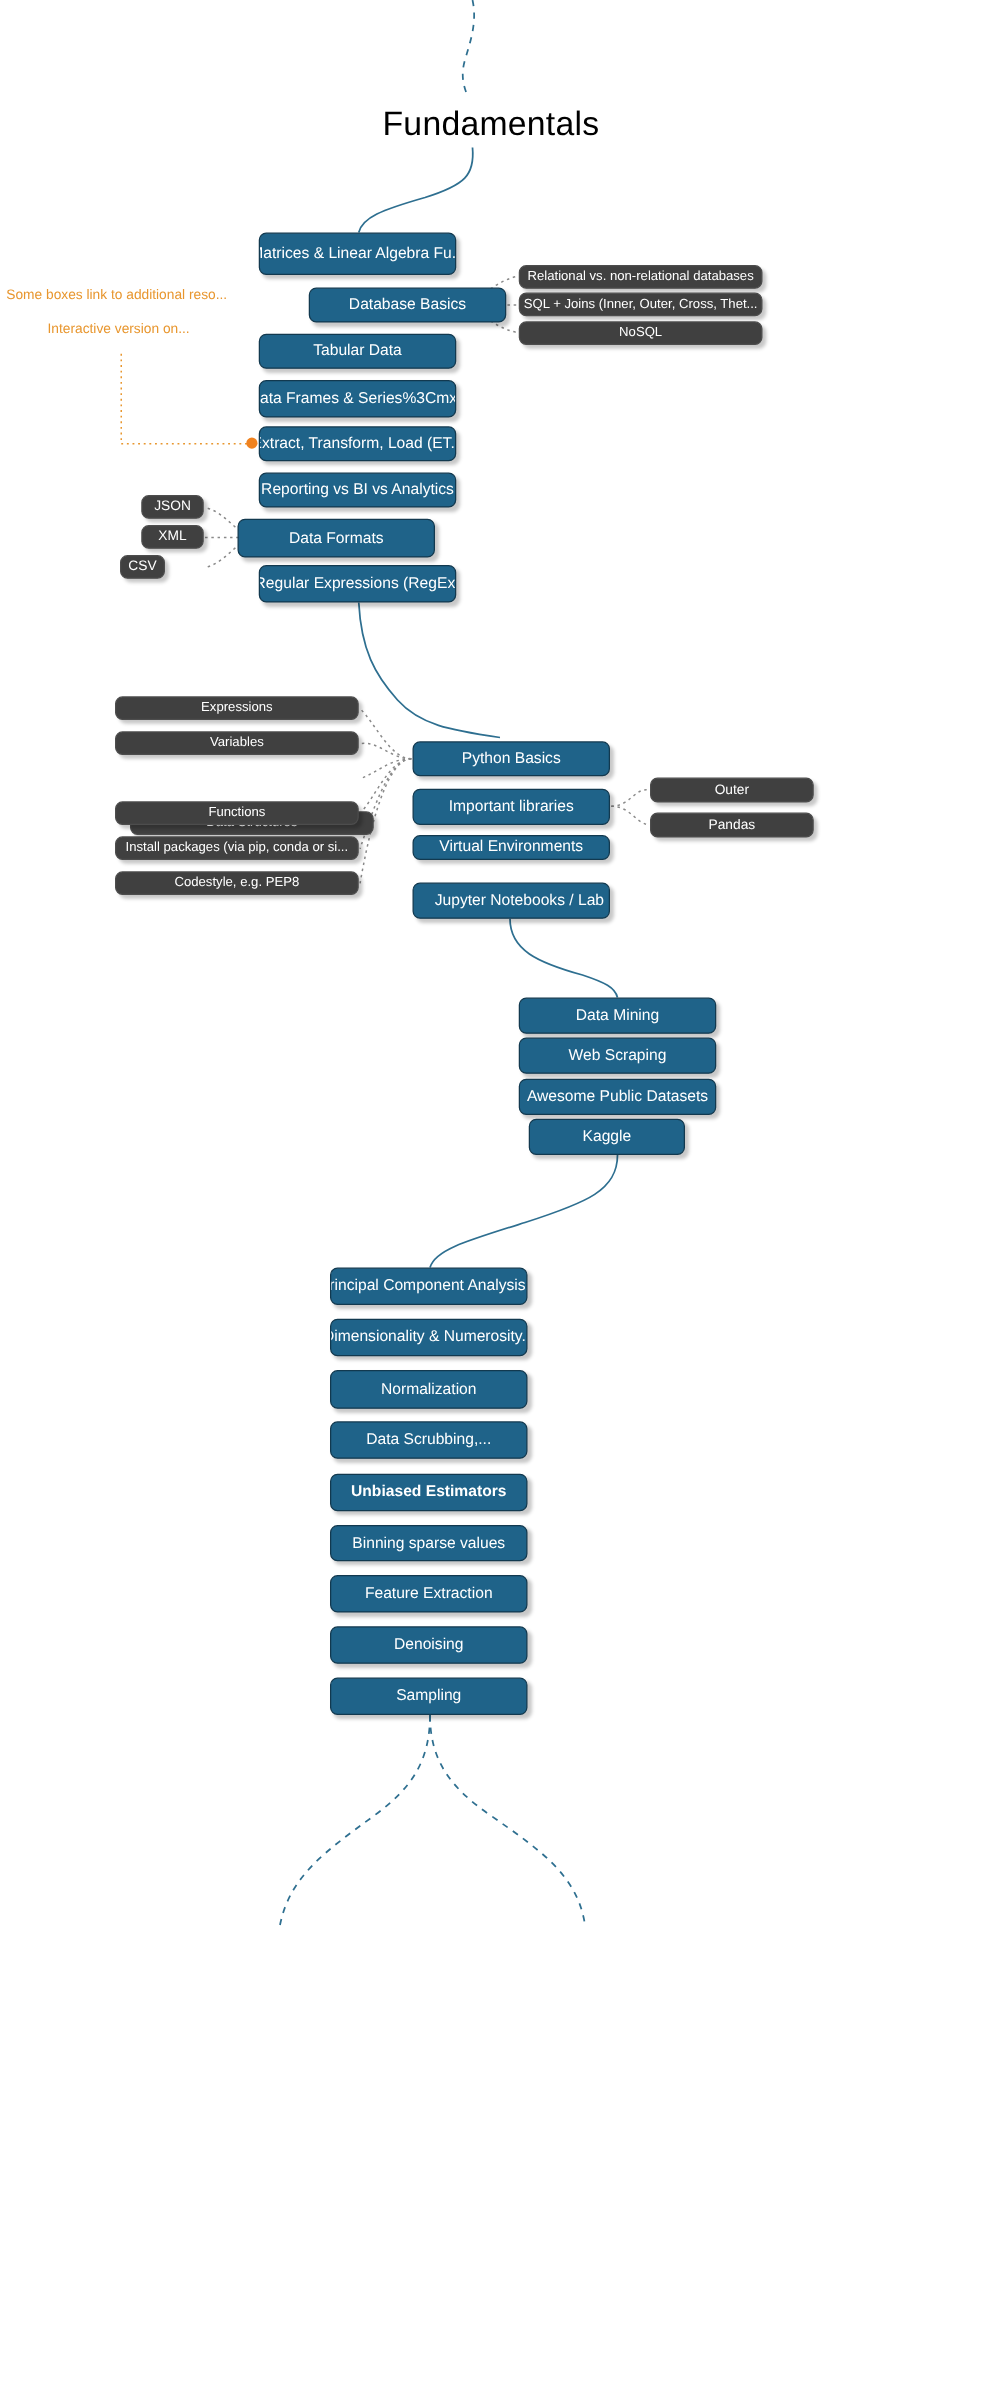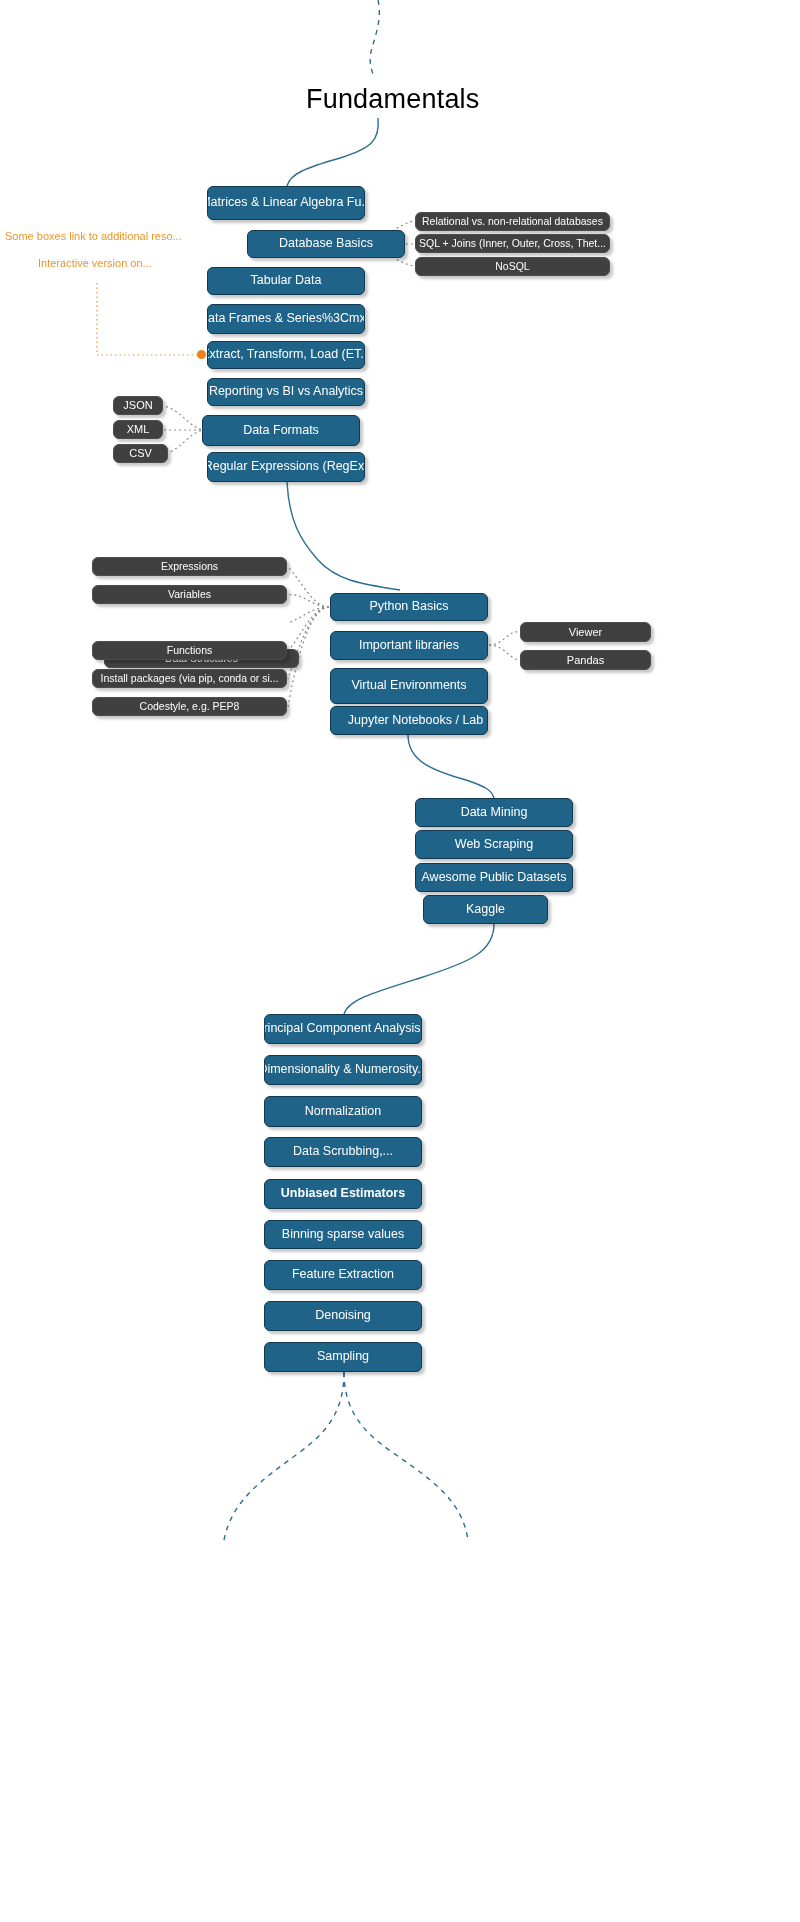--- a/index.html
+++ b/index.html
@@ -123,44 +123,44 @@
   <div class="note" style="left:38px; top:257px;">Interactive version on...</div>
 
   <div class="dot" style="left:197px; top:350px;"></div>
 
   <div class="node blue" style="left:207px; top:186px; width:158px; height:34px;">Matrices &amp; Linear Algebra Fu...</div>
   <div class="node blue" style="left:207px; top:230px; width:158px; height:28px;margin-left:40px;">Database Basics</div>
   <div class="node blue" style="left:207px; top:267px; width:158px; height:28px;">Tabular Data</div>
   <div class="node blue clip-left" style="left:207px; top:304px; width:158px; height:30px;">ata Frames &amp; Series%3CmxGra</div>
   <div class="node blue" style="left:207px; top:341px; width:158px; height:28px;">Extract, Transform, Load (ET...</div>
   <div class="node blue" style="left:207px; top:378px; width:158px; height:28px;">Reporting vs BI vs Analytics</div>
-  <div class="node blue" style="left:202px; top:415px; width:158px; height:31px;">Data Formats</div>
+  <div class="node blue" style="left:190px; top:415px; width:158px; height:31px;">Data Formats</div>
   <div class="node blue" style="left:207px; top:452px; width:158px; height:30px;">Regular Expressions (RegEx)</div>
 
   <div class="node gray small" style="left:415px; top:212px; width:195px; height:19px;">Relational vs. non-relational databases</div>
   <div class="node gray small" style="left:415px; top:234px; width:195px; height:19px;">SQL + Joins (Inner, Outer, Cross, Thet...</div>
   <div class="node gray small" style="left:415px; top:257px; width:195px; height:19px;">NoSQL</div>
 
   <div class="node gray" style="left:113px; top:396px; width:50px; height:19px;">JSON</div>
   <div class="node gray" style="left:113px; top:420px; width:50px; height:19px;">XML</div>
-  <div class="node gray" style="left:113px; top:444px; width:55px; height:19px;">CSV</div>
+  <div class="node gray" style="left:96px; top:444px; width:36px; height:19px;">CSV</div>
 
   <div class="node gray small" style="left:92px; top:557px; width:195px; height:19px;">Expressions</div>
   <div class="node gray small" style="left:92px; top:585px; width:195px; height:19px;">Variables</div>
   <div class="node gray small" style="left:104px; top:613px; width:195px; height:19px;margin-top:36px;">Data Structures</div>
   <div class="node gray small" style="left:92px; top:641px; width:195px; height:19px;">Functions</div>
   <div class="node gray small" style="left:92px; top:669px; width:195px; height:19px;">Install packages (via pip, conda or si...</div>
   <div class="node gray small" style="left:92px; top:697px; width:195px; height:19px;">Codestyle, e.g. PEP8</div>
 
   <div class="node blue" style="left:330px; top:593px; width:158px; height:28px;">Python Basics</div>
   <div class="node blue" style="left:330px; top:631px; width:158px; height:29px;">Important libraries</div>
-  <div class="node blue" style="left:330px; top:668px; width:158px; height:36px;">Virtual Environments</div>
+  <div class="node blue" style="left:330px; top:668px; width:158px; height:20px;">Virtual Environments</div>
   <div class="node blue" style="left:330px; top:706px; width:158px; height:29px;padding-left:13px;">Jupyter Notebooks / Lab</div>
 
-  <div class="node gray" style="left:520px; top:622px; width:131px; height:20px;">Viewer</div>
+  <div class="node gray" style="left:520px; top:622px; width:131px; height:20px;">Outer</div>
   <div class="node gray" style="left:520px; top:650px; width:131px; height:20px;">Pandas</div>
 
   <div class="node blue" style="left:415px; top:798px; width:158px; height:29px;">Data Mining</div>
   <div class="node blue" style="left:415px; top:830px; width:158px; height:29px;">Web Scraping</div>
   <div class="node blue" style="left:415px; top:863px; width:158px; height:29px;">Awesome Public Datasets</div>
   <div class="node blue" style="left:423px; top:895px; width:125px; height:29px;">Kaggle</div>
 
   <div class="node blue" style="left:264px; top:1014px; width:158px; height:30px;">Principal Component Analysis...</div>
   <div class="node blue" style="left:264px; top:1055px; width:158px; height:30px;">Dimensionality &amp; Numerosity...</div>
   <div class="node blue" style="left:264px; top:1096px; width:158px; height:31px;">Normalization</div>

